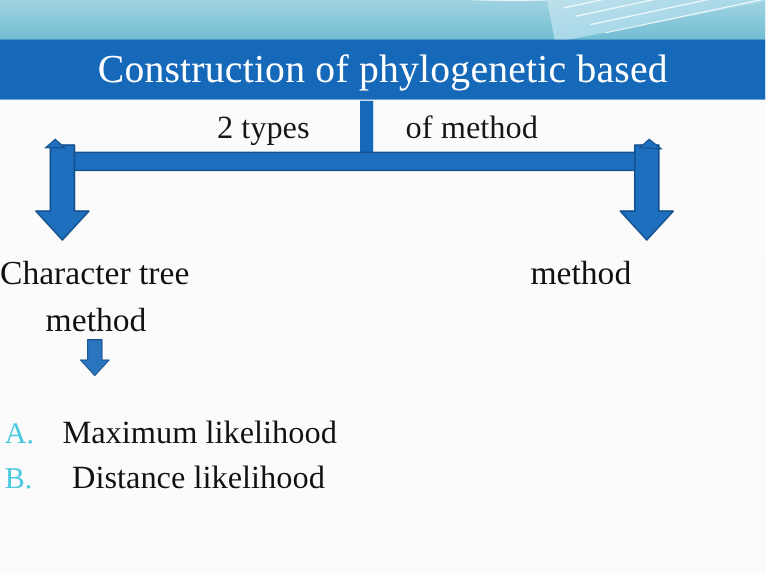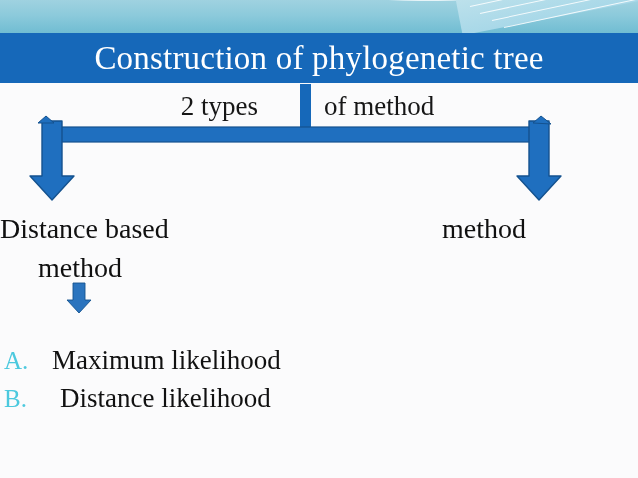--- a/index.html
+++ b/index.html
@@ -97,21 +97,21 @@
     box-sizing: border-box;
     font-size: 27px;
     color: #161616;
     white-space: nowrap;
   }
   .sub-right {
     position: absolute;
     left: 311px; top: 0;
     width: 327px; height: 44px;
     display: flex; align-items: center; justify-content: flex-start;
-    padding-left: 13px;
+    padding-left: 27px;
     box-sizing: border-box;
     font-size: 27px;
     color: #161616;
     white-space: nowrap;
   }
   
   .stem {
     position: absolute;
     left: 300px; top: 84px;
     width: 11px; height: 50px;
@@ -180,21 +180,21 @@
     <div class="swoosh-blue"></div>
     <div class="swoosh-white"></div>
     <div class="swoosh-pale"></div>
     <div class="hair h1"></div>
     <div class="hair h2"></div>
     <div class="hair h3"></div>
     <div class="hair h4"></div>
   </div>
 
   <div class="title-bar">
-    <span class="title-text">Construction of phylogenetic tree</span>
+    <span class="title-text">Construction of phylogenetic based</span>
   </div>
 
   <div class="sub-row">
     <div class="sub-left">2  types</div>
     <div class="sub-right">of method</div>
   </div>
   <div class="stem"></div>
 
   <svg class="bracket" viewBox="0 0 638 478">
 
@@ -204,21 +204,21 @@
 
     <path d="M38,123 L46,116 L54,123 Z" fill="#1f6fbf" stroke="#14528f" stroke-width="1"></path>
 
     <path d="M529,121 L549,121 L549,176 L561,176 L539,200 L517,176 L529,176 Z" fill="#1f6fbf" stroke="#14528f" stroke-width="1.4" stroke-linejoin="round"></path>
     <path d="M533,123 L541,116 L551,124 Z" fill="#1f6fbf" stroke="#14528f" stroke-width="1"></path>
 
     <path d="M73,283 L85,283 L85,300 L91,300 L79,313 L67,300 L73,300 Z" fill="#2b74be" stroke="#14528f" stroke-width="0.9" stroke-linejoin="round"></path>
   </svg>
 
   <div class="branch-left">
-    <span>Distance based</span>
+    <span>Character tree</span>
     <span class="l2">method</span>
   </div>
 
   <div class="branch-right">
     <span class="l2">method</span>
   </div>
 
   <div class="list">
     <div class="list-item a">
       <span class="list-marker">A.</span>

